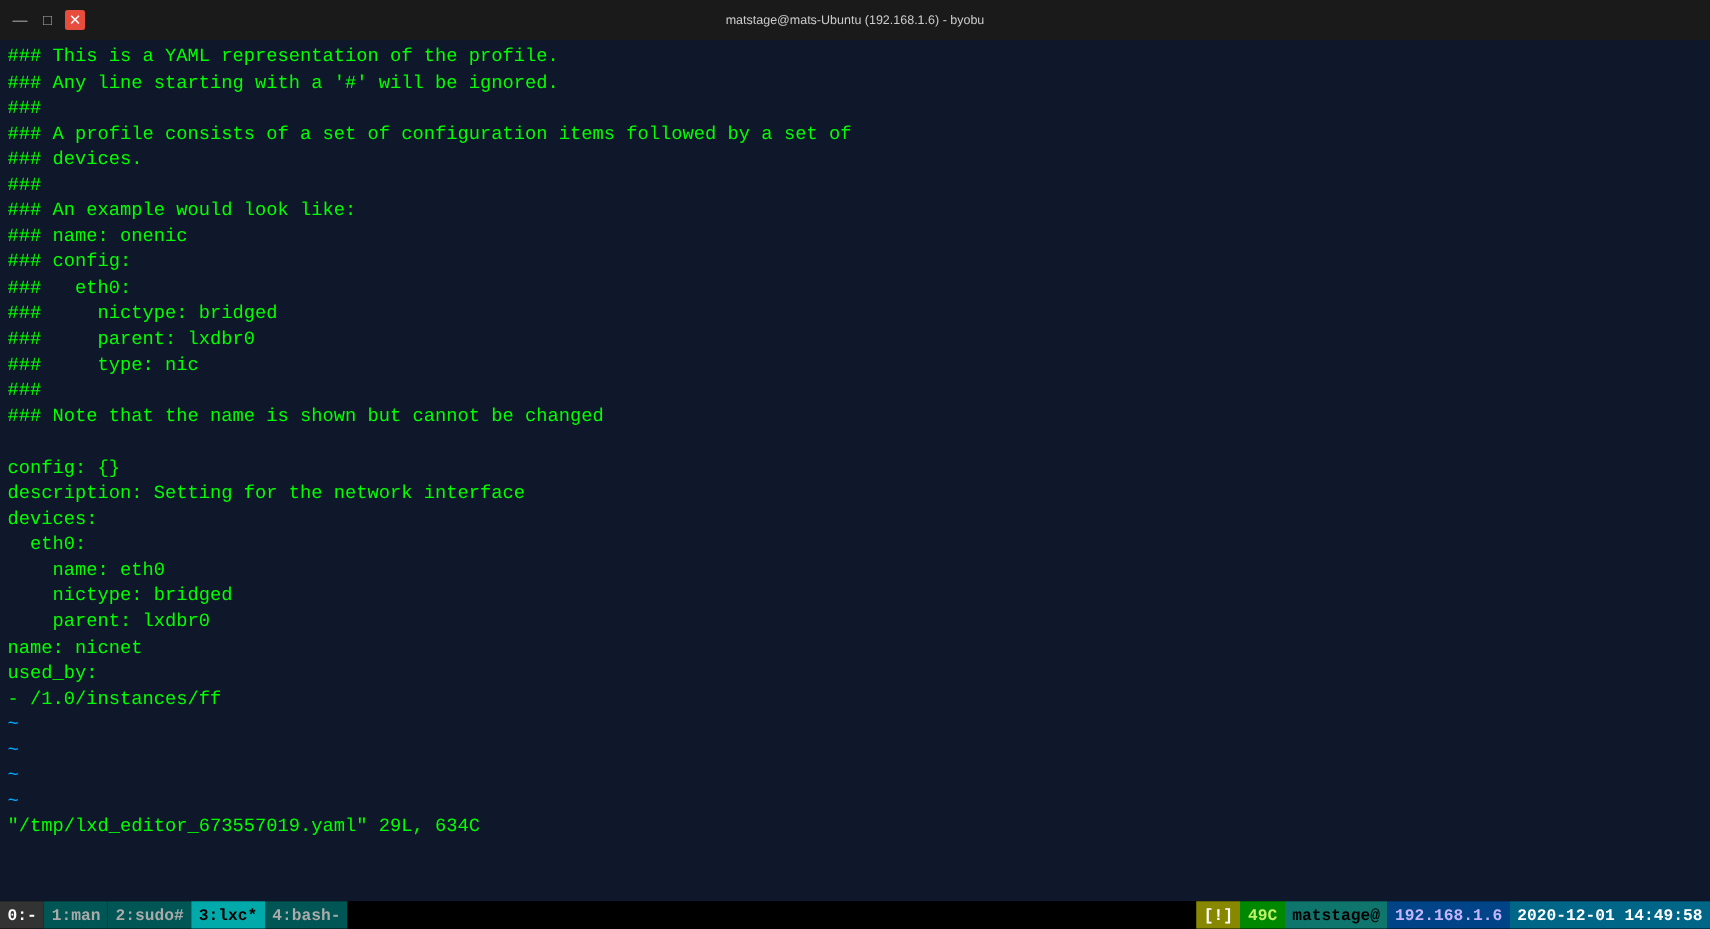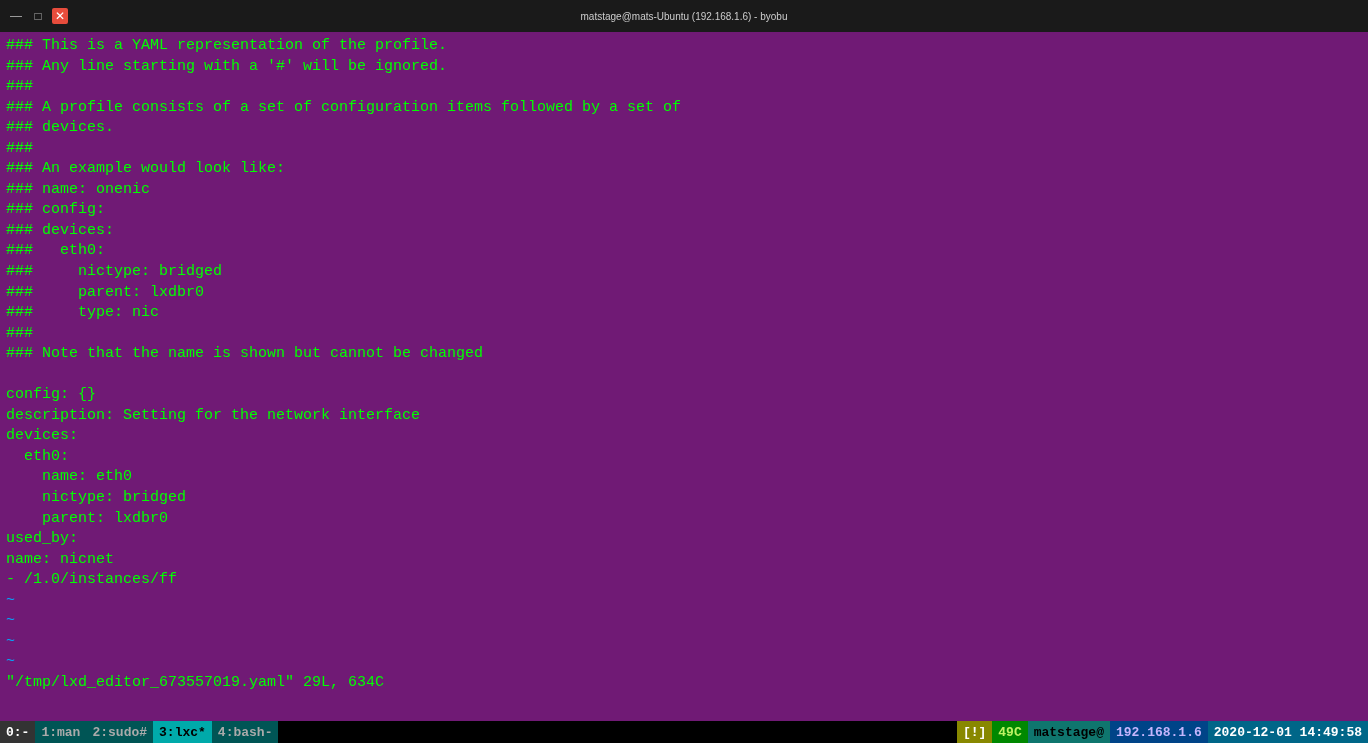--- a/index.html
+++ b/index.html
@@ -44,21 +44,21 @@
     }
     .tb-btn-close {
       color: #fff;
       background: #e74c3c;
       border-radius: 2px;
     }
 
     
     #terminal {
       flex: 1;
-      background: #701a75;
+      background: #0f172a;
       padding: 4px 6px;
       overflow: hidden;
       color: #00ff00;
       line-height: 1.35;
     }
 
     .line {
       white-space: pre;
       color: #00ff00;
       font-size: 15px;
@@ -142,37 +142,36 @@
 
 <div class="line">### This is a YAML representation of the profile.</div>
     <div class="line">### Any line starting with a '#' will be ignored.</div>
     <div class="line">###</div>
     <div class="line">### A profile consists of a set of configuration items followed by a set of</div>
     <div class="line">### devices.</div>
     <div class="line">###</div>
     <div class="line">### An example would look like:</div>
     <div class="line">### name: onenic</div>
     <div class="line">### config:</div>
-    <div class="line">### devices:</div>
     <div class="line">###   eth0:</div>
     <div class="line">###     nictype: bridged</div>
     <div class="line">###     parent: lxdbr0</div>
     <div class="line">###     type: nic</div>
     <div class="line">###</div>
     <div class="line">### Note that the name is shown but cannot be changed</div>
     <div class="line">&nbsp;</div>
     <div class="line">config: {}</div>
     <div class="line">description: Setting for the network interface</div>
     <div class="line">devices:</div>
     <div class="line">  eth0:</div>
     <div class="line">    name: eth0</div>
     <div class="line">    nictype: bridged</div>
     <div class="line">    parent: lxdbr0</div>
+    <div class="line">name: nicnet</div>
     <div class="line">used_by:</div>
-    <div class="line">name: nicnet</div>
     <div class="line">- /1.0/instances/ff</div>
     <div class="line tilde">~</div>
     <div class="line tilde">~</div>
     <div class="line tilde">~</div>
     <div class="line tilde">~</div>
     <div class="line">"/tmp/lxd_editor_673557019.yaml" 29L, 634C</div>
   </div>
 
 <div id="status-bar">
   <div class="sb-item sb-dark">0:-</div>

